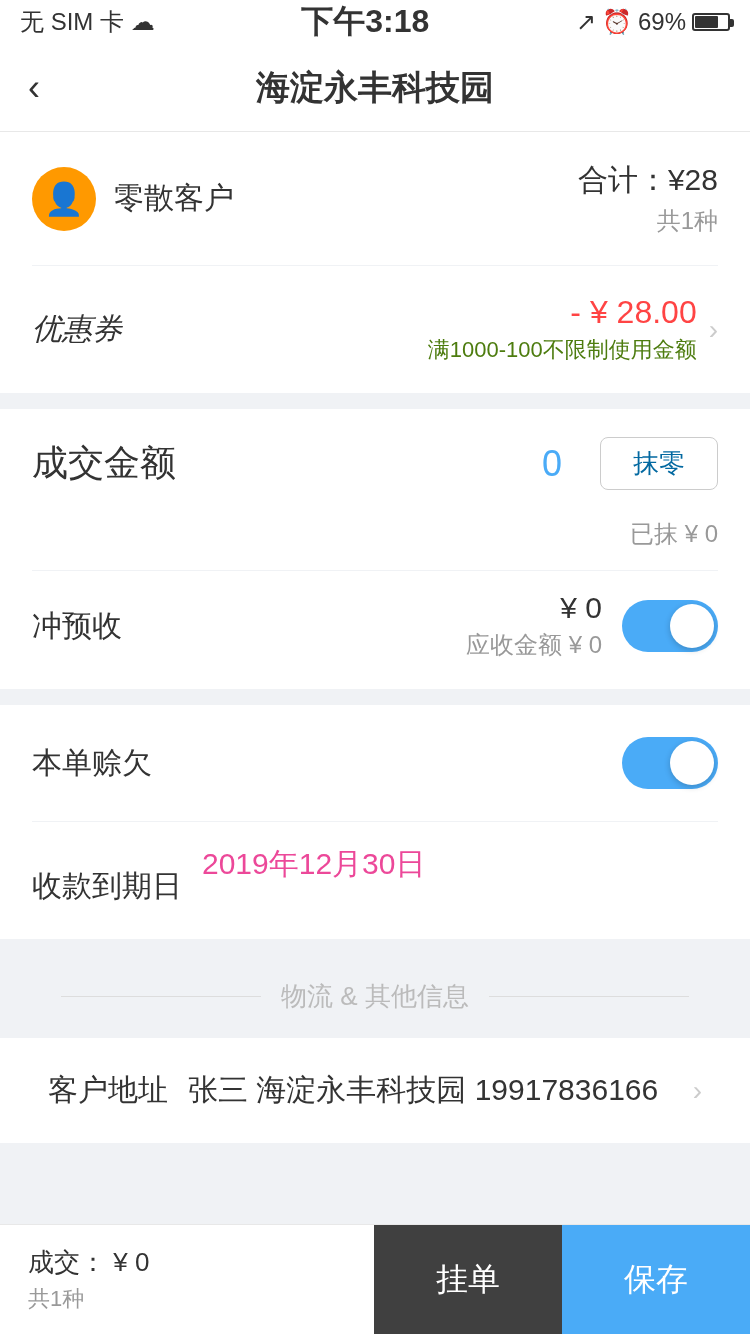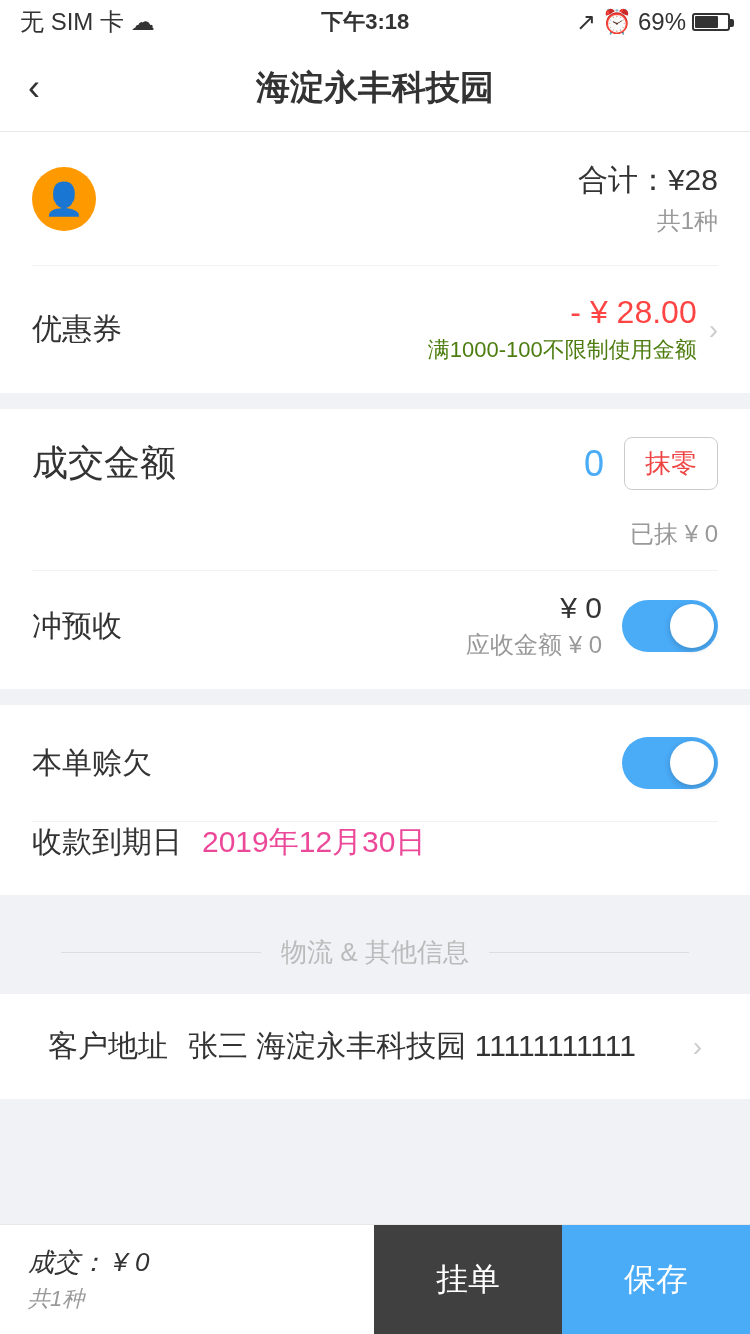--- a/index.html
+++ b/index.html
@@ -21,21 +21,21 @@
       background: #fff;
       display: flex;
       align-items: center;
       justify-content: space-between;
       padding: 0 20px;
       font-size: 24px;
       color: #333;
       gap: 24px;
     }
     .status-left { display: flex; align-items: center; gap: 8px; }
-    .status-center { font-size: 22px; font-weight: 600; }
+    .status-center { font-size: 32px; font-weight: 600; }
     .status-right { display: flex; align-items: center; gap: 6px; font-size: 24px; }
 
     
     .nav-bar {
       width: 100%;
       height: 88px;
       background: #fff;
       display: flex;
       align-items: center;
       justify-content: center;
@@ -117,20 +117,21 @@
     
     .coupon-row {
       display: flex;
       align-items: center;
       justify-content: space-between;
       padding: 28px 32px;
     }
     .coupon-label {
       font-size: 30px;
       color: #333;
+      font-style: italic;
     }
     .coupon-right {
       display: flex;
       align-items: center;
       gap: 12px;
     }
     .coupon-info {
       text-align: right;
     }
     .coupon-amount {
@@ -171,25 +172,26 @@
       gap: 20px;
     }
     .tx-value {
       font-size: 36px;
       color: #4aabf7;
       font-weight: 500;
     }
     .round-btn {
       border: 1.5px solid #ccc;
       border-radius: 8px;
-      padding: 8px 20px;
+      padding: 8px 32px;
       font-size: 26px;
-      color: #ef4444;
+      color: #0369a1;
       background: #fff;
       cursor: pointer;
+      margin-left: 18px;
     }
     .tx-sub {
       text-align: right;
       font-size: 24px;
       color: #999;
       padding: 0 32px 20px;
     }
 
     
     .precollect-row {
@@ -255,20 +257,21 @@
     
     .duedate-row {
       display: flex;
       align-items: center;
       padding: 0 32px 32px;
     }
     .duedate-label {
       font-size: 30px;
       color: #333;
       margin-right: 20px;
+      margin-top: 44px;
     }
     .duedate-value {
       font-size: 30px;
       color: #ec4899;
     }
 
     
     .logistics-section {
       background: #f0f2f5;
       padding: 24px 0;
@@ -321,21 +324,20 @@
       width: 750px;
       height: 110px;
       background: #fff;
       display: flex;
       align-items: center;
       border-top: 1px solid #e8e8e8;
     }
     .bottom-info {
       flex: 1;
       padding: 0 28px;
-      font-style: italic;
     }
     .bottom-deal {
       font-size: 26px;
       color: #333;
     }
     .bottom-count {
       font-size: 22px;
       color: #999;
       margin-top: 4px;
     }
@@ -406,20 +408,21 @@
 </div>
 
 <div class="content">
 
   <div class="card">
     <div class="customer-row">
       <div class="customer-left">
         <div class="customer-avatar">
           <span>👤</span>
         </div>
+        <span class="customer-name">零散客户</span>
       </div>
       <div class="customer-right">
         <div class="total-amount">合计：¥28</div>
         <div class="total-count">共1种</div>
       </div>
     </div>
     <div class="divider"></div>
 
     <div class="coupon-row">
       <span class="coupon-label">优惠券</span>
@@ -478,21 +481,21 @@
     <div class="logistics-divider">
       <div class="logistics-line"></div>
       <span>物流 &amp; 其他信息</span>
       <div class="logistics-line"></div>
     </div>
   </div>
 
   <div class="address-card">
     <div class="address-row">
       <span class="address-label">客户地址</span>
-      <span class="address-value">张三 海淀永丰科技园 11111111111</span>
+      <span class="address-value">张三 海淀永丰科技园 19917836166</span>
       <span class="chevron-right">›</span>
     </div>
   </div>
 
 </div>
 
 <div class="bottom-bar">
   <div class="bottom-info">
     <div class="bottom-deal">
       <span>成交：</span>

